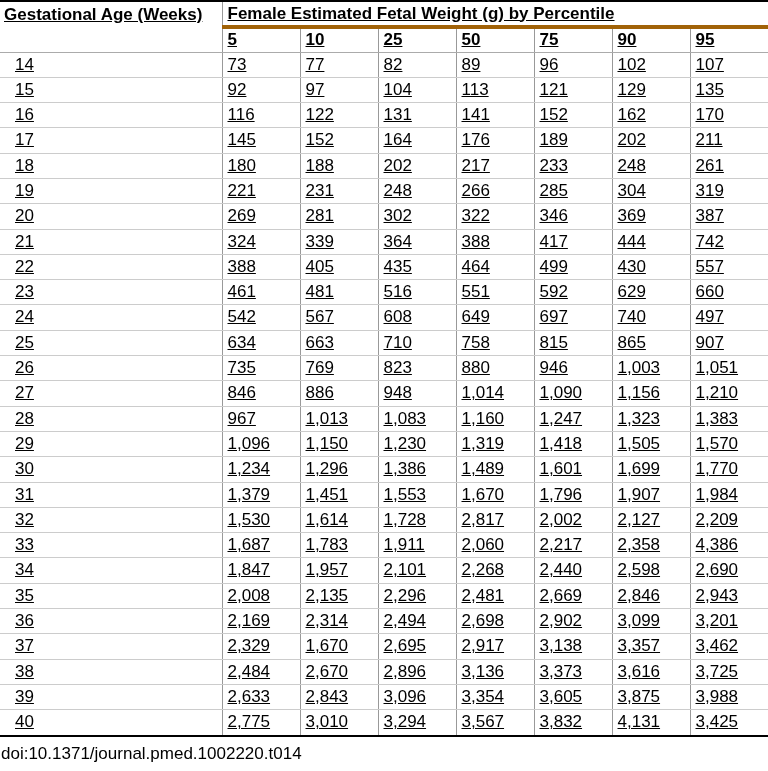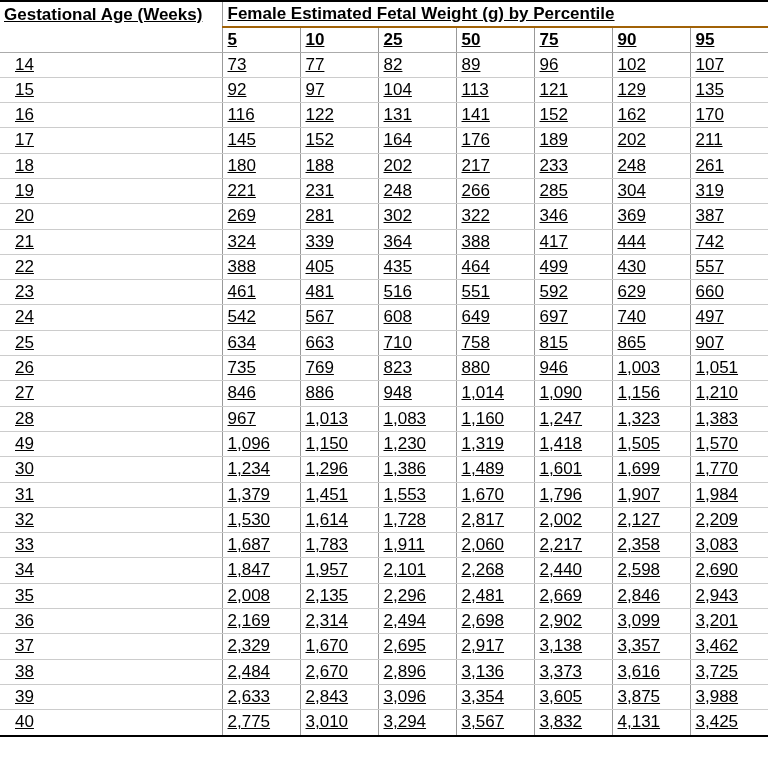--- a/index.html
+++ b/index.html
@@ -34,21 +34,21 @@
   thead th { font-weight: bold; }
   th.corner {
     padding-left: 4px;
     vertical-align: top;
     line-height: 26px;
     border-bottom: 1px solid #ababab;
   }
   th.group {
     height: 26px;
     border-left: 1px solid #999999;
-    border-bottom: 2px solid #a16207;
+    border-bottom: 4px solid #a16207;
   }
   tr.pct-row th {
     height: 25px;
     border-left: 1px solid #999999;
     border-bottom: 1px solid #ababab;
   }
   tbody td {
     height: 24.3px;
     line-height: 24.3px;
     border-bottom: 1px solid #cccccc;
@@ -240,21 +240,21 @@
           <td>28</td>
           <td>967</td>
           <td>1,013</td>
           <td>1,083</td>
           <td>1,160</td>
           <td>1,247</td>
           <td>1,323</td>
           <td>1,383</td>
         </tr>
         <tr>
-          <td>49</td>
+          <td>29</td>
           <td>1,096</td>
           <td>1,150</td>
           <td>1,230</td>
           <td>1,319</td>
           <td>1,418</td>
           <td>1,505</td>
           <td>1,570</td>
         </tr>
         <tr>
           <td>30</td>
@@ -287,21 +287,21 @@
           <td>2,209</td>
         </tr>
         <tr>
           <td>33</td>
           <td>1,687</td>
           <td>1,783</td>
           <td>1,911</td>
           <td>2,060</td>
           <td>2,217</td>
           <td>2,358</td>
-          <td>3,083</td>
+          <td>4,386</td>
         </tr>
         <tr>
           <td>34</td>
           <td>1,847</td>
           <td>1,957</td>
           <td>2,101</td>
           <td>2,268</td>
           <td>2,440</td>
           <td>2,598</td>
           <td>2,690</td>
@@ -361,13 +361,14 @@
           <td>2,775</td>
           <td>3,010</td>
           <td>3,294</td>
           <td>3,567</td>
           <td>3,832</td>
           <td>4,131</td>
           <td>3,425</td>
         </tr>
       </tbody>
   </table>
+  <div class="doi">doi:10.1371/journal.pmed.1002220.t014</div>
 </div>
 
 </body></html>

